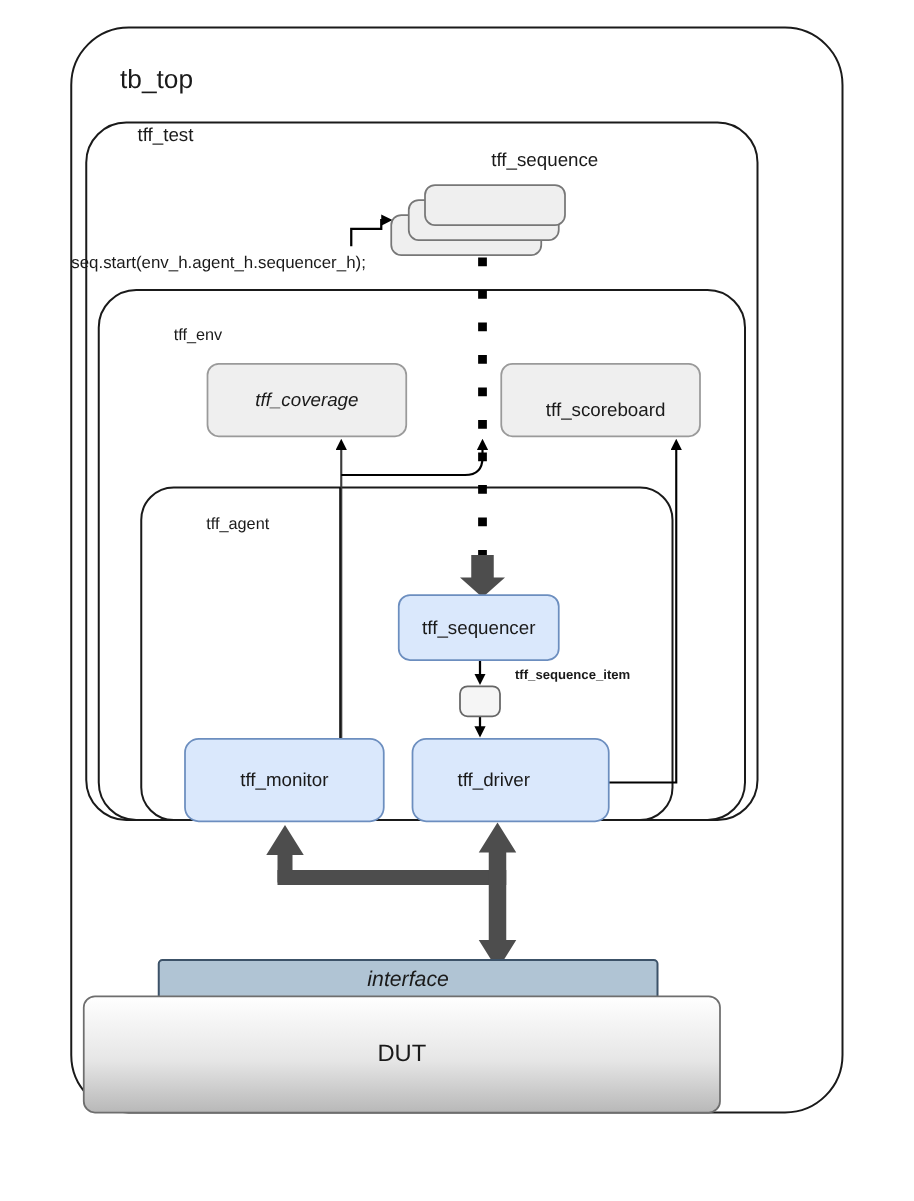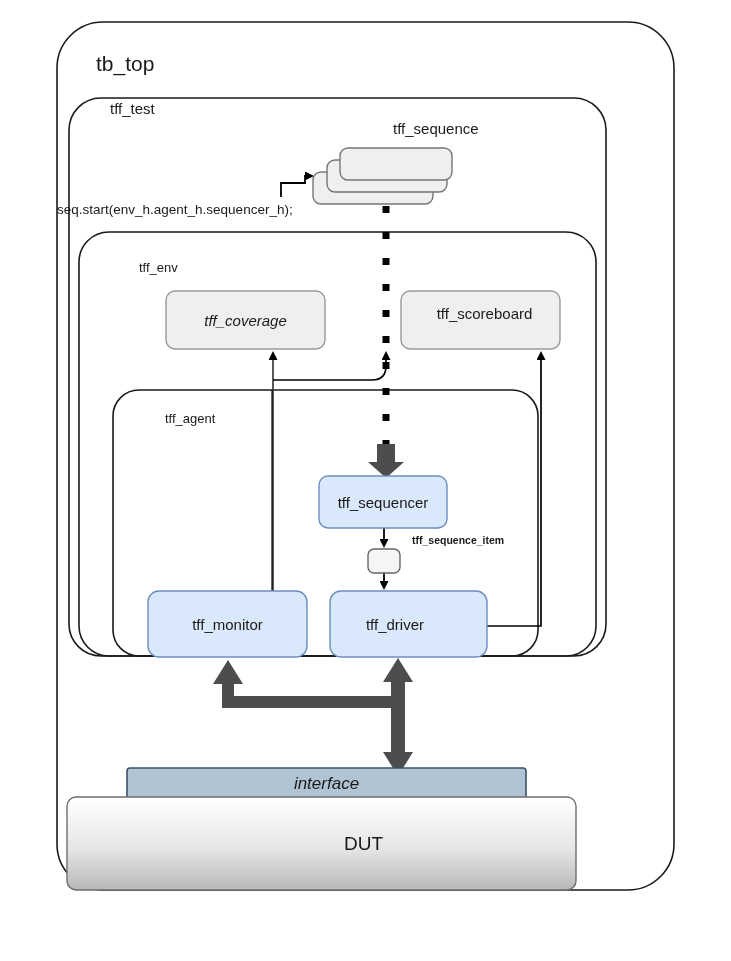--- a/index.html
+++ b/index.html
@@ -141,35 +141,35 @@
 
   <div id="labels-layer">
       <div class="container-title" style="left: 96px; top: 52px;">tb_top</div>
       <div class="container-title medium" style="left: 110px; top: 100px;">tff_test</div>
       <div class="container-title small" style="left: 139px; top: 260px;">tff_env</div>
       <div class="container-title small" style="left: 165px; top: 411px;">tff_agent</div>
       <div class="container-title medium" style="left: 393px; top: 120px;">tff_sequence</div>
       <div class="node-label" style="left: 166px; top: 291px; width: 159px; height: 58px; font-style: italic;">
         <span class="box-text">tff_coverage</span>
       </div>
-      <div class="node-label" style="left: 401px; top: 284px; width: 167px; height: 58px;">
+      <div class="node-label" style="left: 401px; top: 299px; width: 167px; height: 58px;">
         <span class="box-text">tff_scoreboard</span>
       </div>
       <div class="node-label" style="left: 319px; top: 476px; width: 128px; height: 52px;">
         <span class="box-text">tff_sequencer</span>
       </div>
       <div class="node-label" style="left: 148px; top: 591px; width: 159px; height: 66px;">
         <span class="box-text">tff_monitor</span>
       </div>
       <div class="node-label" style="left: 330px; top: 591px; width: 130px; height: 66px;">
         <span class="box-text">tff_driver</span>
       </div>
       <div class="node-label" style="left: 127px; top: 768px; width: 399px; height: 32px; font-style: italic;">
         <span class="box-text iface">interface</span>
       </div>
-      <div class="node-label" style="left: 67px; top: 797px; width: 509px; height: 93px; padding-left: 42px;">
+      <div class="node-label" style="left: 67px; top: 797px; width: 509px; height: 93px;">
         <span class="box-text big">DUT</span>
       </div>
       <div class="edge-label" style="left: 412px; top: 534px;">tff_sequence_item</div>
       <div class="code-label" style="left: 57px; top: 202px;">seq.start(env_h.agent_h.sequencer_h);</div>
     </div>
 
 </div>
 
 </body></html>

